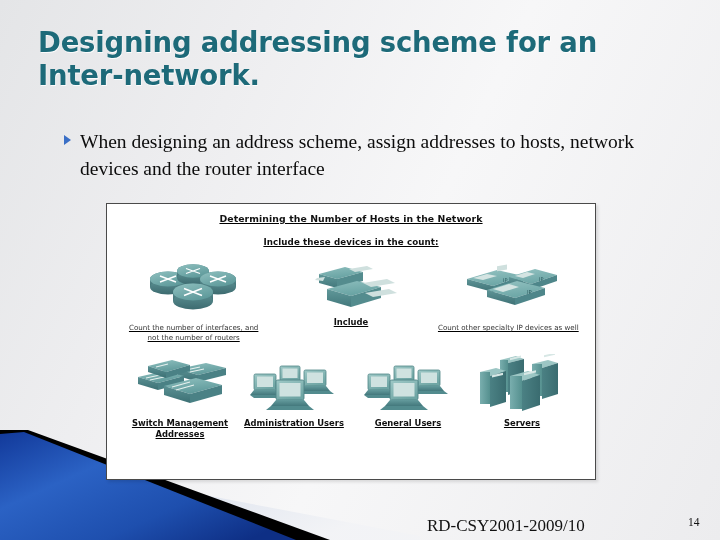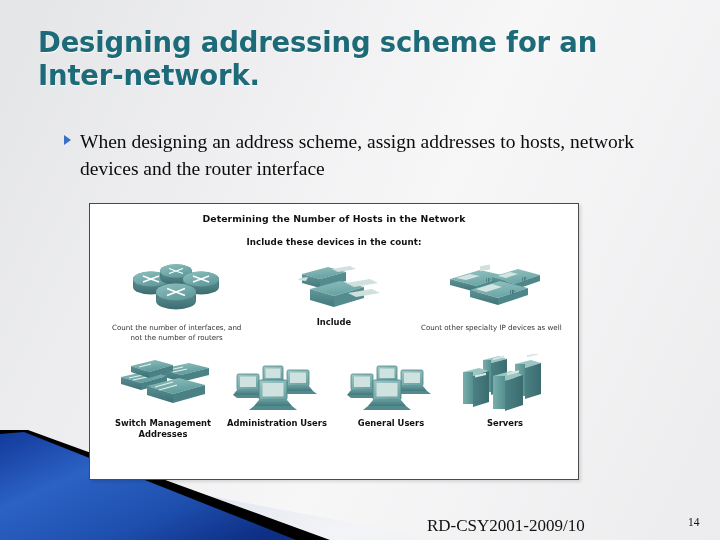--- a/index.html
+++ b/index.html
@@ -74,28 +74,29 @@
   .bullet-text {
     font-family: "Liberation Serif", serif;
     font-size: 19.5px;
     line-height: 27px;
     color: #0c0c0c;
   }
 
   
   .panel {
     position: absolute;
-    left: 89px;
+    left: 106px;
     top: 203px;
     width: 490px;
     height: 277px;
     background: #ffffff;
     border: 1.4px solid #4a4a4a;
     box-shadow: 2px 2px 3px rgba(0,0,0,0.12);
     box-sizing: border-box;
+    text-decoration: underline;
   }
   .panel-title {
     text-align: center;
     font-family: "DejaVu Sans", sans-serif;
     font-weight: bold;
     font-size: 9.3px;
     color: #111;
     margin-top: 9px;
     letter-spacing: 0.1px;
   }

